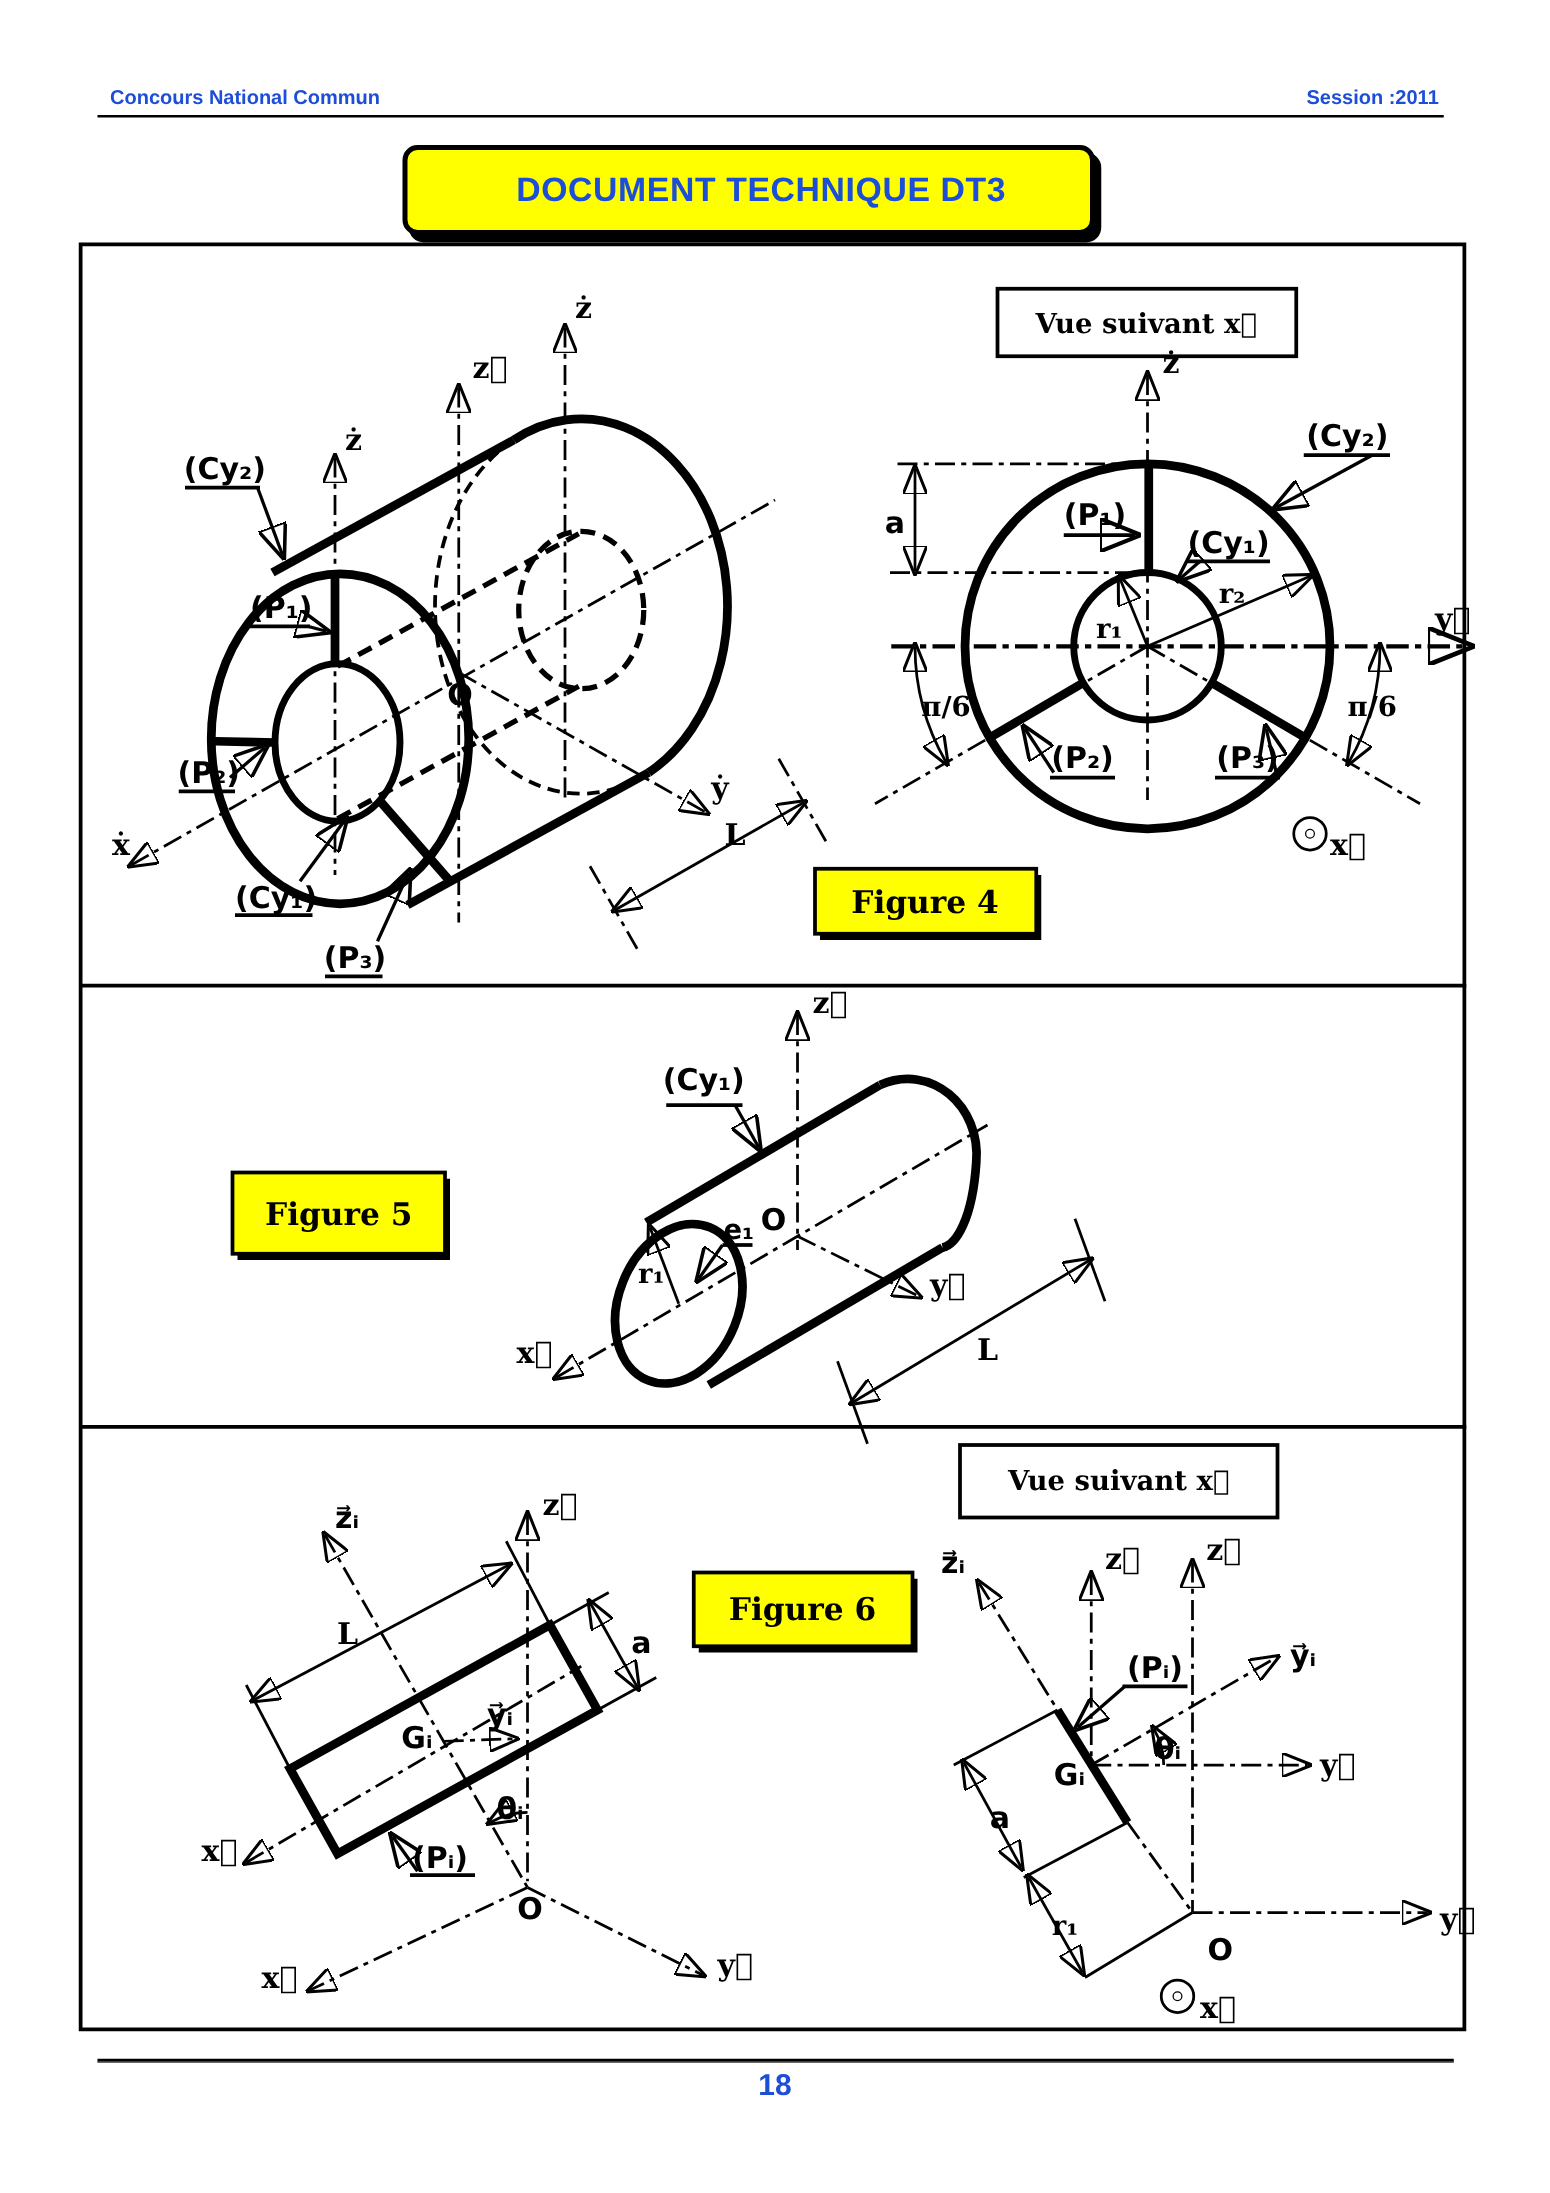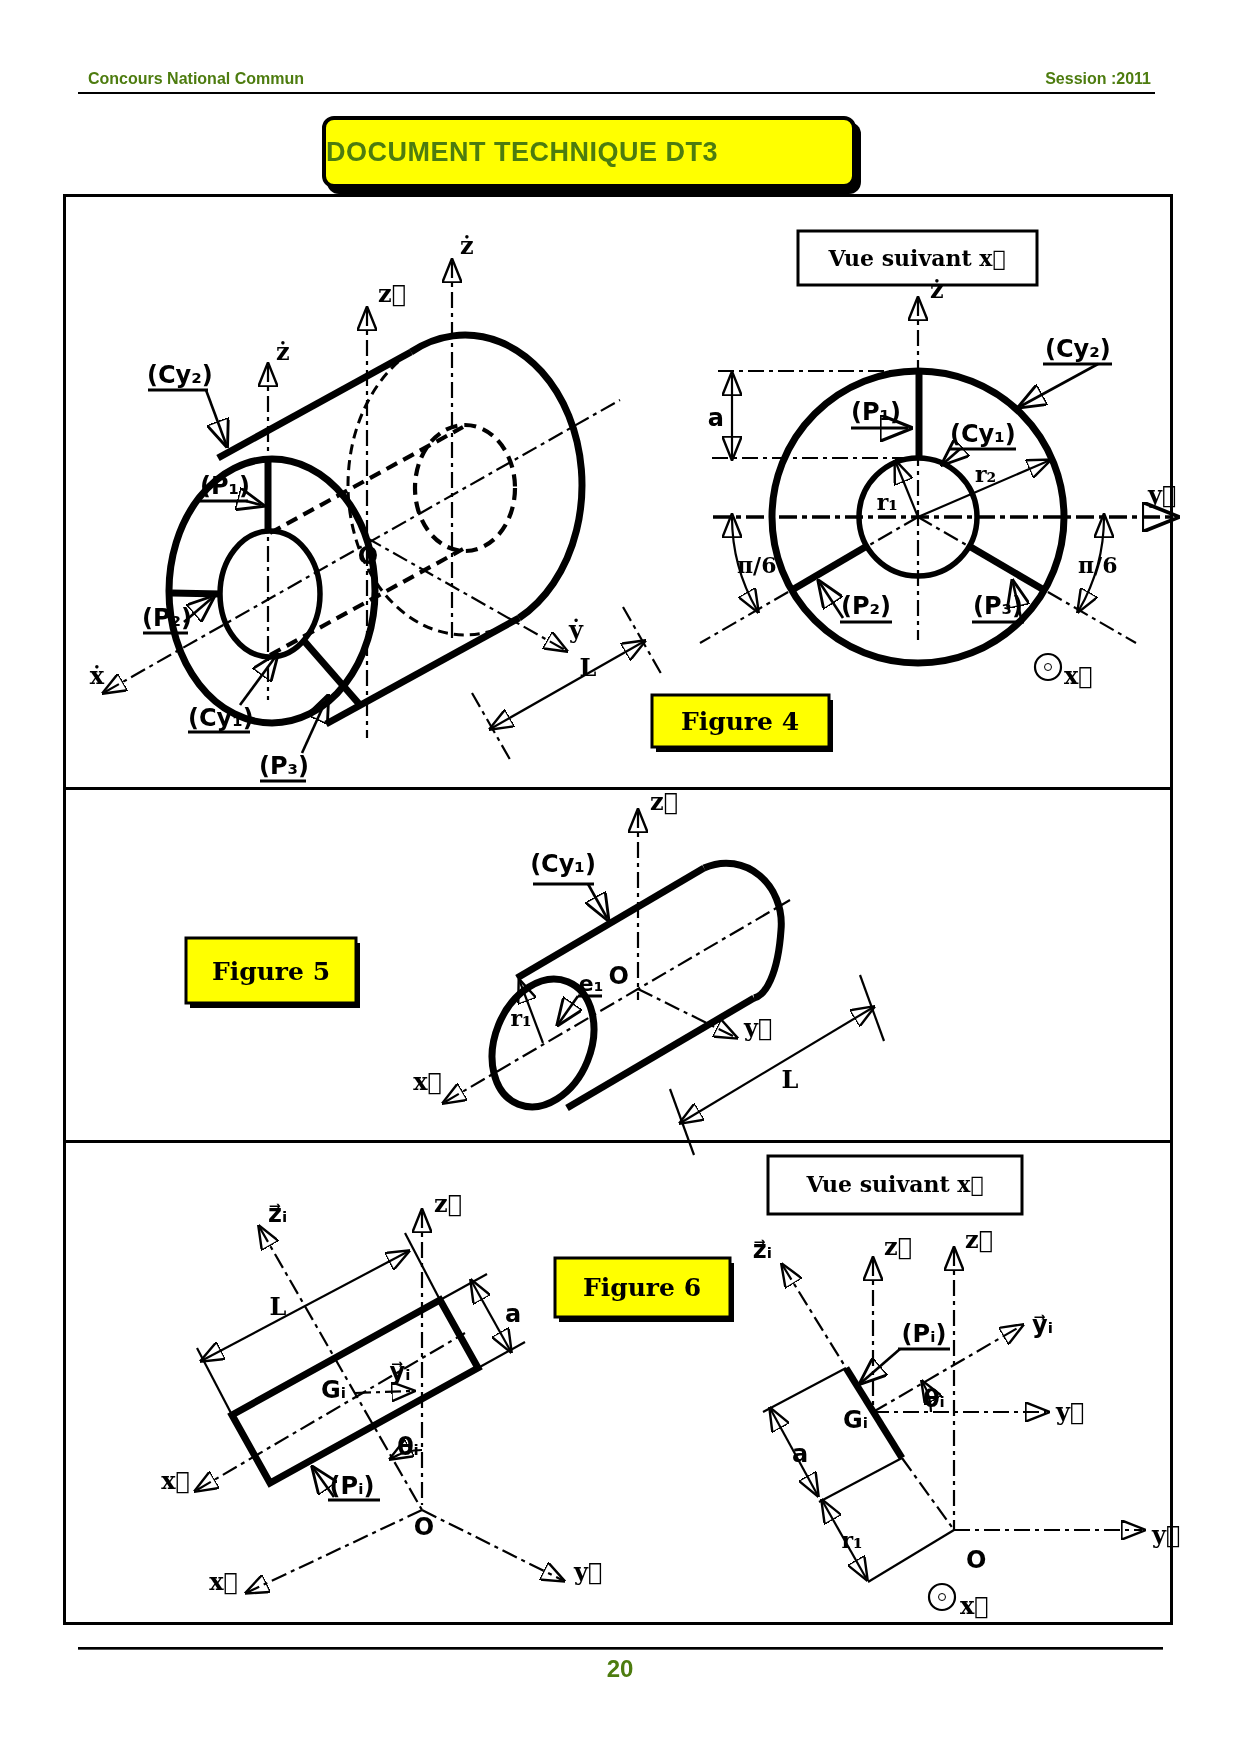--- a/index.html
+++ b/index.html
@@ -1,24 +1,24 @@
 <!DOCTYPE html>
 <html><head>
 <meta charset="utf-8">
 <style>
   html,body{margin:0;padding:0;background:#fff;}
   .page{position:relative;width:1240px;height:1754px;background:#ffffff;overflow:hidden;
-        font-family:"DejaVu Sans",sans-serif;color:#4d7c0f;}
+        font-family:"DejaVu Sans",sans-serif;color:#1d4ed8;}
   
   .hdr-left{position:absolute;left:88px;top:70px;font:bold 16px "Liberation Sans",sans-serif;}
   .hdr-right{position:absolute;right:89px;top:70px;font:bold 16px "Liberation Sans",sans-serif;text-align:right;}
   .hdr-rule{position:absolute;left:78px;top:92px;width:1077px;height:2px;background:#000;}
   .title-box{position:absolute;left:322px;top:116px;width:526px;height:64px;background:#ffff00;
              border:4px solid #000;border-radius:12px;box-shadow:5px 6px 0 #000;
-             display:flex;align-items:center;}
+             display:flex;align-items:center;justify-content:center;padding-left:20px;}
   .title-box span{font:bold 27px "Liberation Sans",sans-serif;letter-spacing:.5px;}
   
   .main-box{position:absolute;left:63px;top:194px;width:1110px;height:1431px;
             border:3px solid #000;box-sizing:border-box;}
   .divider{position:absolute;left:65px;width:1108px;height:3px;background:#000;}
   .sec{position:absolute;overflow:visible;}
   
   .foot-rule{position:absolute;left:78px;top:1647px;width:1085px;height:2px;background:#000;border-bottom:1px solid #555;}
   .page-num{position:absolute;left:0;top:1655px;width:1240px;text-align:center;
             font:bold 24px "Liberation Sans",sans-serif;}
@@ -306,14 +306,14 @@
     </g>
 
     <g>
       <rect class="shadow" x="559" y="1263" width="175" height="59"></rect>
       <rect class="ybox" x="555" y="1258" width="175" height="59"></rect>
       <text class="cap" x="642" y="1296" text-anchor="middle">Figure 6</text>
     </g>
   </svg>
 
   <div class="foot-rule"></div>
-  <div class="page-num">20</div>
+  <div class="page-num">18</div>
 </div>
 
 </body></html>

